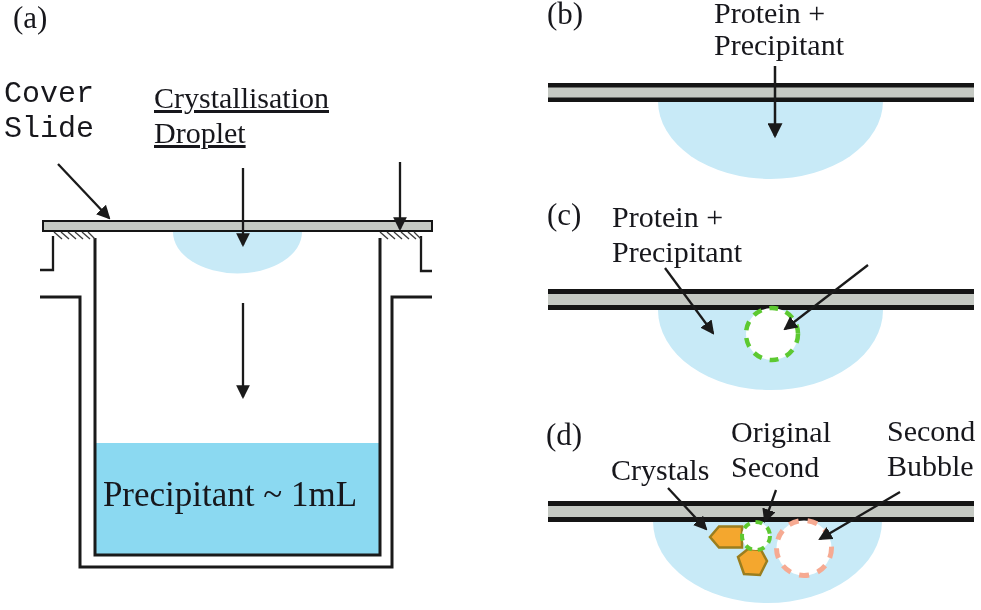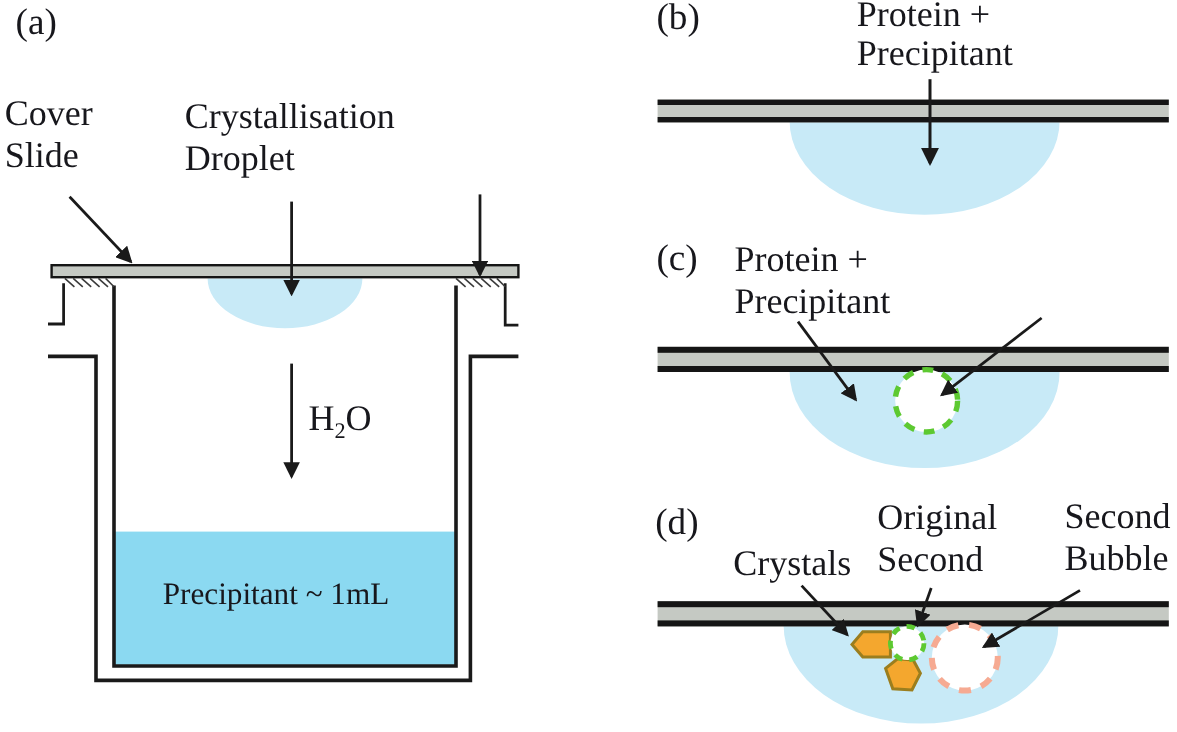--- a/index.html
+++ b/index.html
@@ -97,26 +97,25 @@
     <polygon points="738,557 748,549 761,550 767,561 760,575 744,574" fill="#f4a72e" stroke="#9b7e1e" stroke-width="2.5"></polygon>
     <circle cx="756" cy="536" r="14" fill="#ffffff" stroke="#5dc931" stroke-width="4" stroke-dasharray="7 6"></circle>
     <circle cx="804" cy="548" r="27.5" fill="#ffffff" stroke="#f6aa92" stroke-width="5" stroke-dasharray="10 9"></circle>
     <line x1="668" y1="488" x2="706" y2="529" stroke="#1a1a1a" stroke-width="2.3" marker-end="url(#ah)"></line>
     <line x1="776" y1="490" x2="765" y2="521" stroke="#1a1a1a" stroke-width="2.3" marker-end="url(#ah)"></line>
     <line x1="900" y1="492" x2="820" y2="539" stroke="#1a1a1a" stroke-width="2.3" marker-end="url(#ah)"></line>
   </g>
 </svg>
 
   <div class="plbl" style="left:13px;top:0px;">(a)</div>
-  <div class="lbl" style="left:4px;top:77px;">Cover
+  <div class="lbl" style="left:4px;top:77px;font-family:Liberation Mono, monospace;">Cover
 Slide</div>
-  <div class="lbl" style="left:154px;top:80px;">Crystallisation
+  <div class="lbl" style="left:154px;top:80px;text-decoration:underline;">Crystallisation
 Droplet</div>
-  <div class="lbl" style="left:257px;top:331px;"><span>H</span><sub>2</sub><span>O</span></div>
-  <div class="lbl center" style="left:96px;top:477px;width:268px;font-size:26px;">Precipitant ~ 1mL</div>
+  <div class="lbl center" style="left:96px;top:477px;width:268px;font-size:35px;">Precipitant ~ 1mL</div>
 
   <div class="plbl" style="left:547px;top:-4px;">(b)</div>
   <div class="lbl" style="left:714px;top:-3px;line-height:32px;">Protein +
 Precipitant</div>
 
   <div class="plbl" style="left:547px;top:197px;">(c)</div>
   <div class="lbl" style="left:612px;top:199px;">Protein +
 Precipitant</div>
 
   <div class="plbl" style="left:546px;top:417px;">(d)</div>

